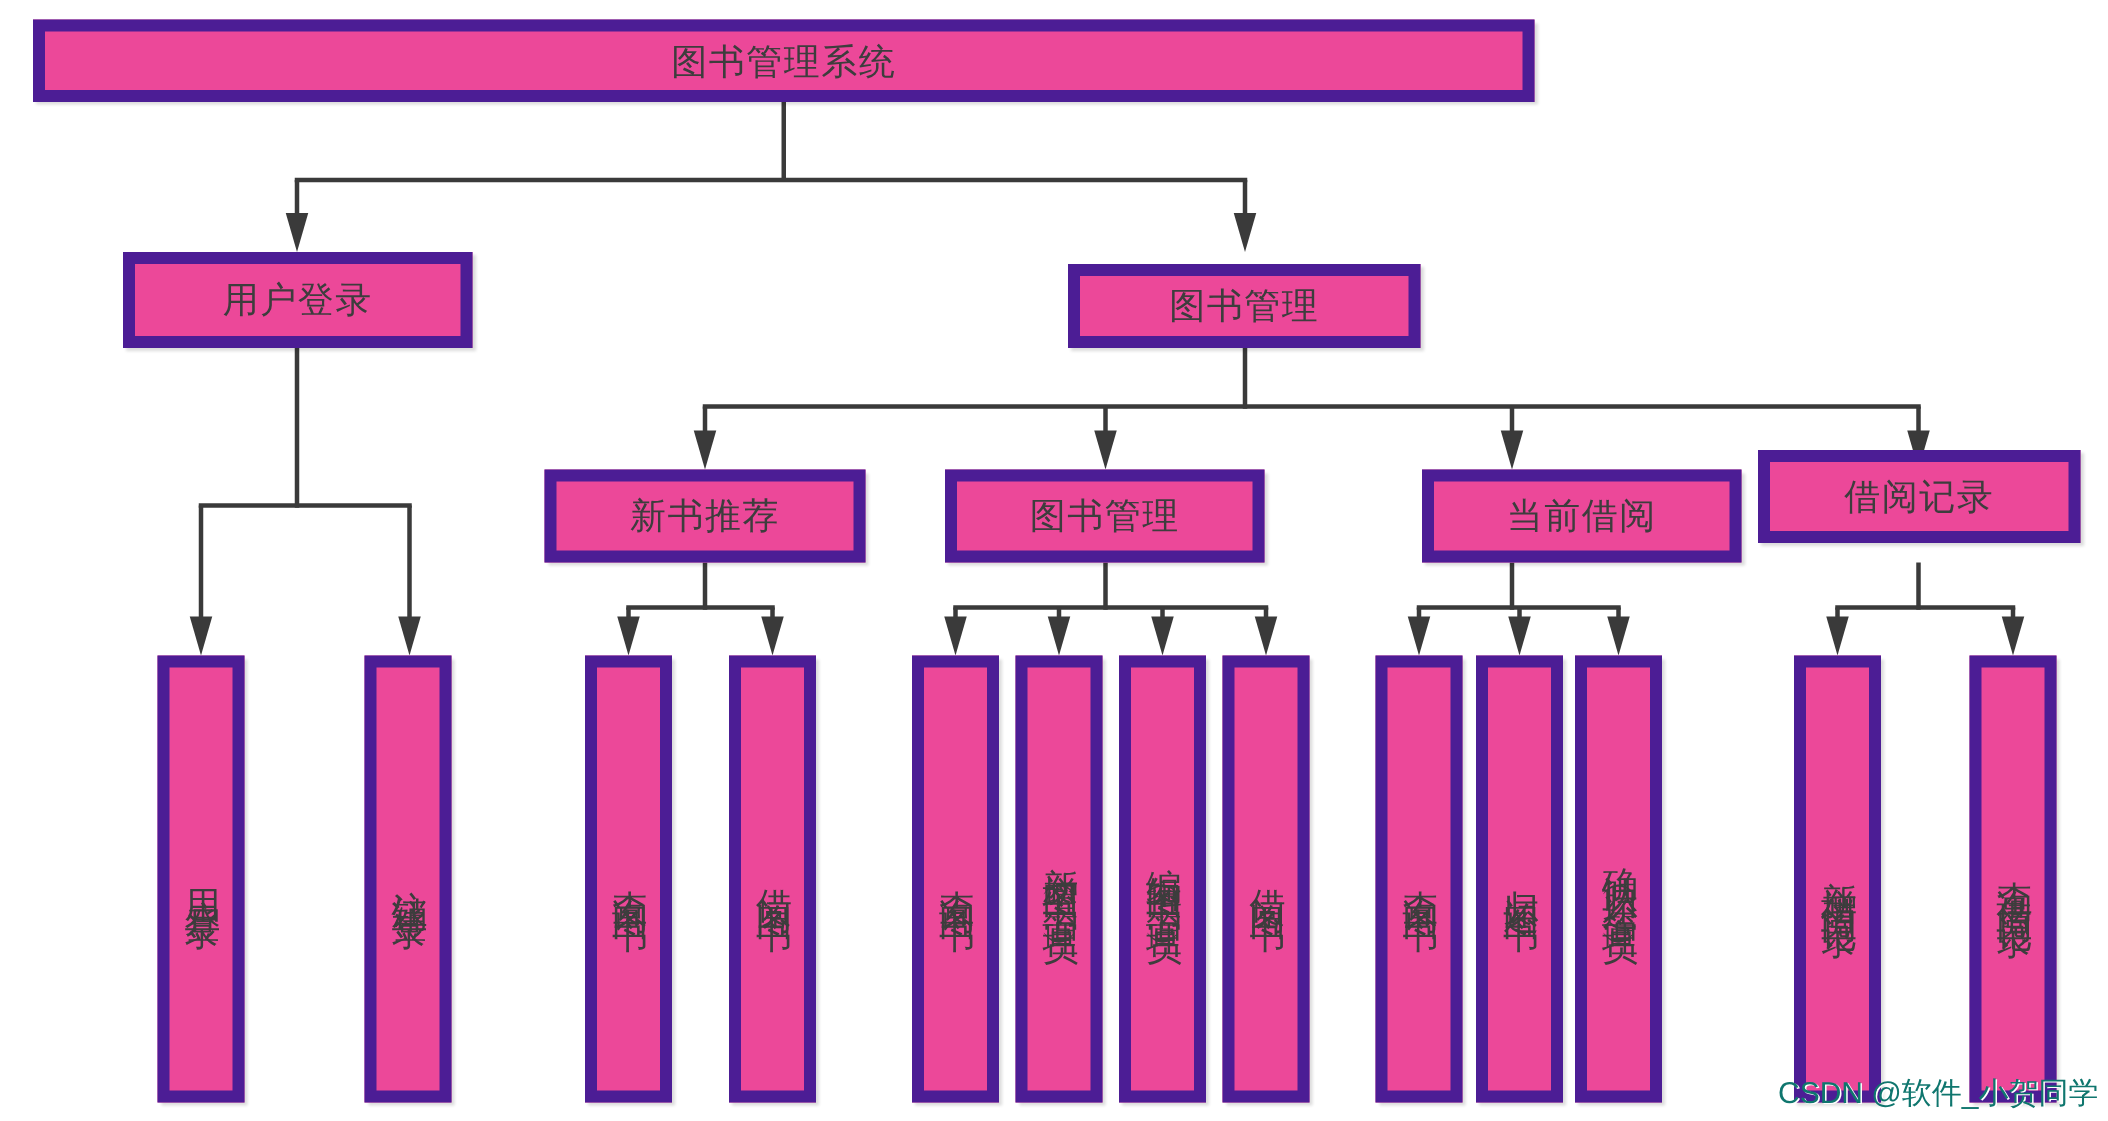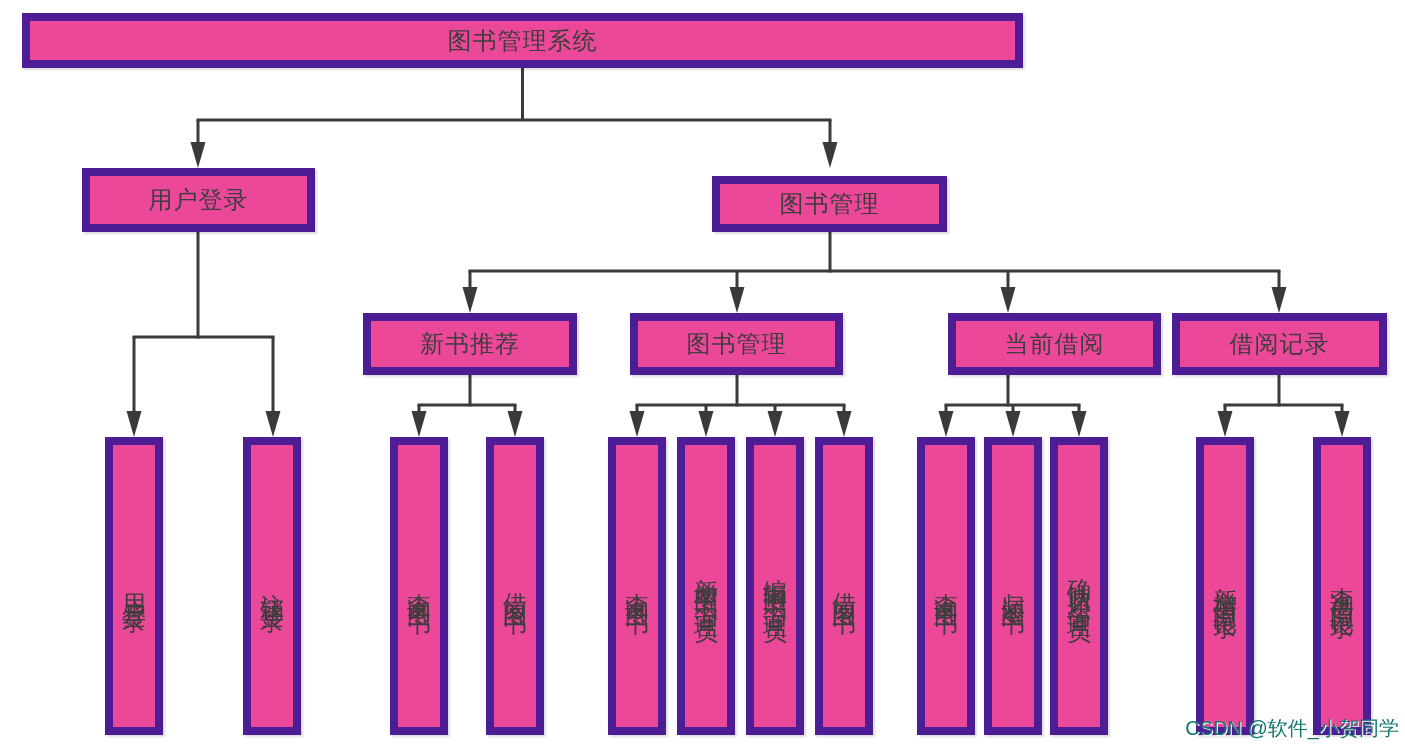--- a/index.html
+++ b/index.html
@@ -52,21 +52,21 @@
   }
   
   .n-root   { left: 22px;   top: 13px;  width: 1001px; height: 55px; }
   
   .n-l2a    { left: 82px;   top: 168px; width: 233px;  height: 64px; }
   .n-l2b    { left: 712px;  top: 176px; width: 235px;  height: 56px; }
   
   .n-l3a    { left: 363px;  top: 313px; width: 214px;  height: 62px; }
   .n-l3b    { left: 630px;  top: 313px; width: 213px;  height: 62px; }
   .n-l3c    { left: 902px;  top: 313px; width: 213px;  height: 62px; margin-left: 46px; }
-  .n-l3d    { left: 1172px; top: 313px; width: 215px;  height: 62px; }
+  .n-l3d    { left: 1172px; top: 300px; width: 215px;  height: 62px; }
   
   .leaf     { top: 437px; width: 58px; height: 298px; }
   .lf-1a { left: 105px; }  .lf-1b { left: 243px; }
   .lf-2a { left: 390px; }  .lf-2b { left: 486px; }
   .lf-3a { left: 608px; }  .lf-3b { left: 677px; }
   .lf-3c { left: 746px; }  .lf-3d { left: 815px; }
   .lf-4a { left: 917px; }  .lf-4b { left: 984px; }
   .lf-4c { left: 1050px; }
   .lf-5a { left: 1196px; } .lf-5b { left: 1313px; }
   .watermark {

